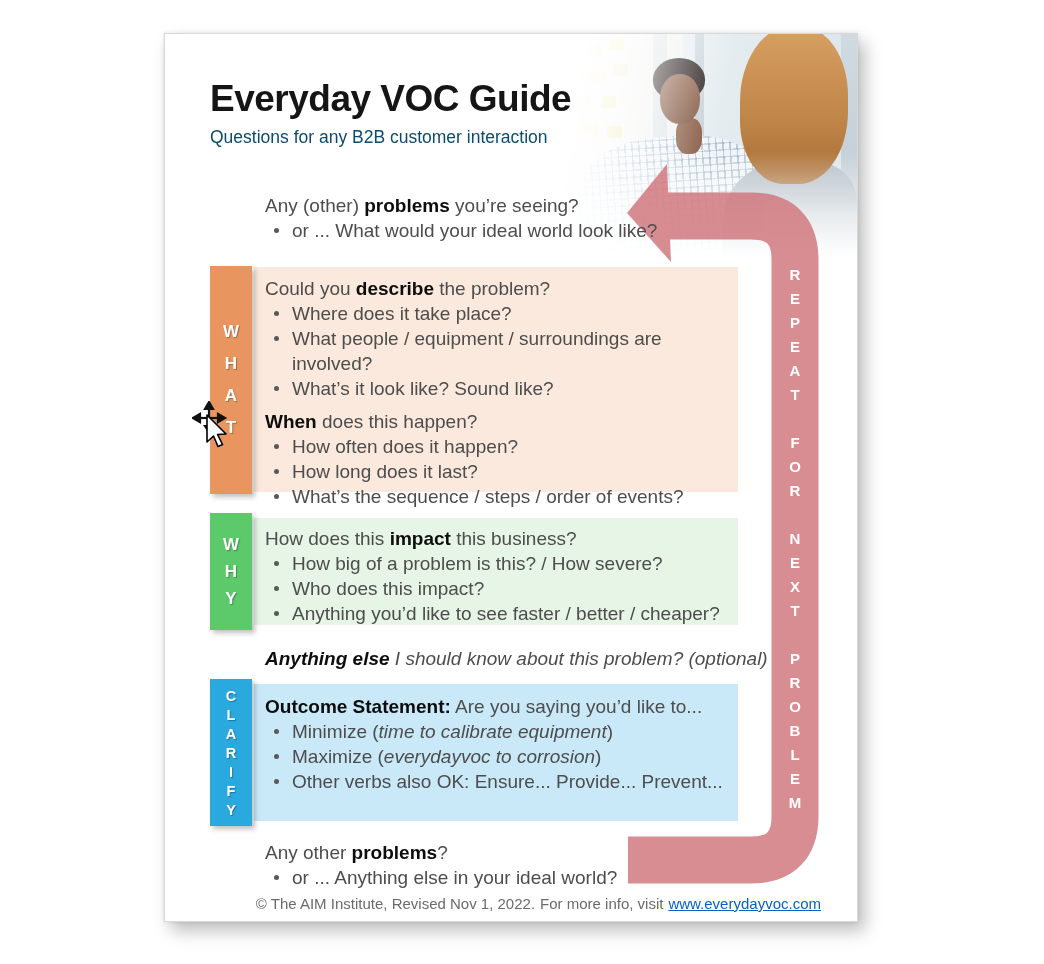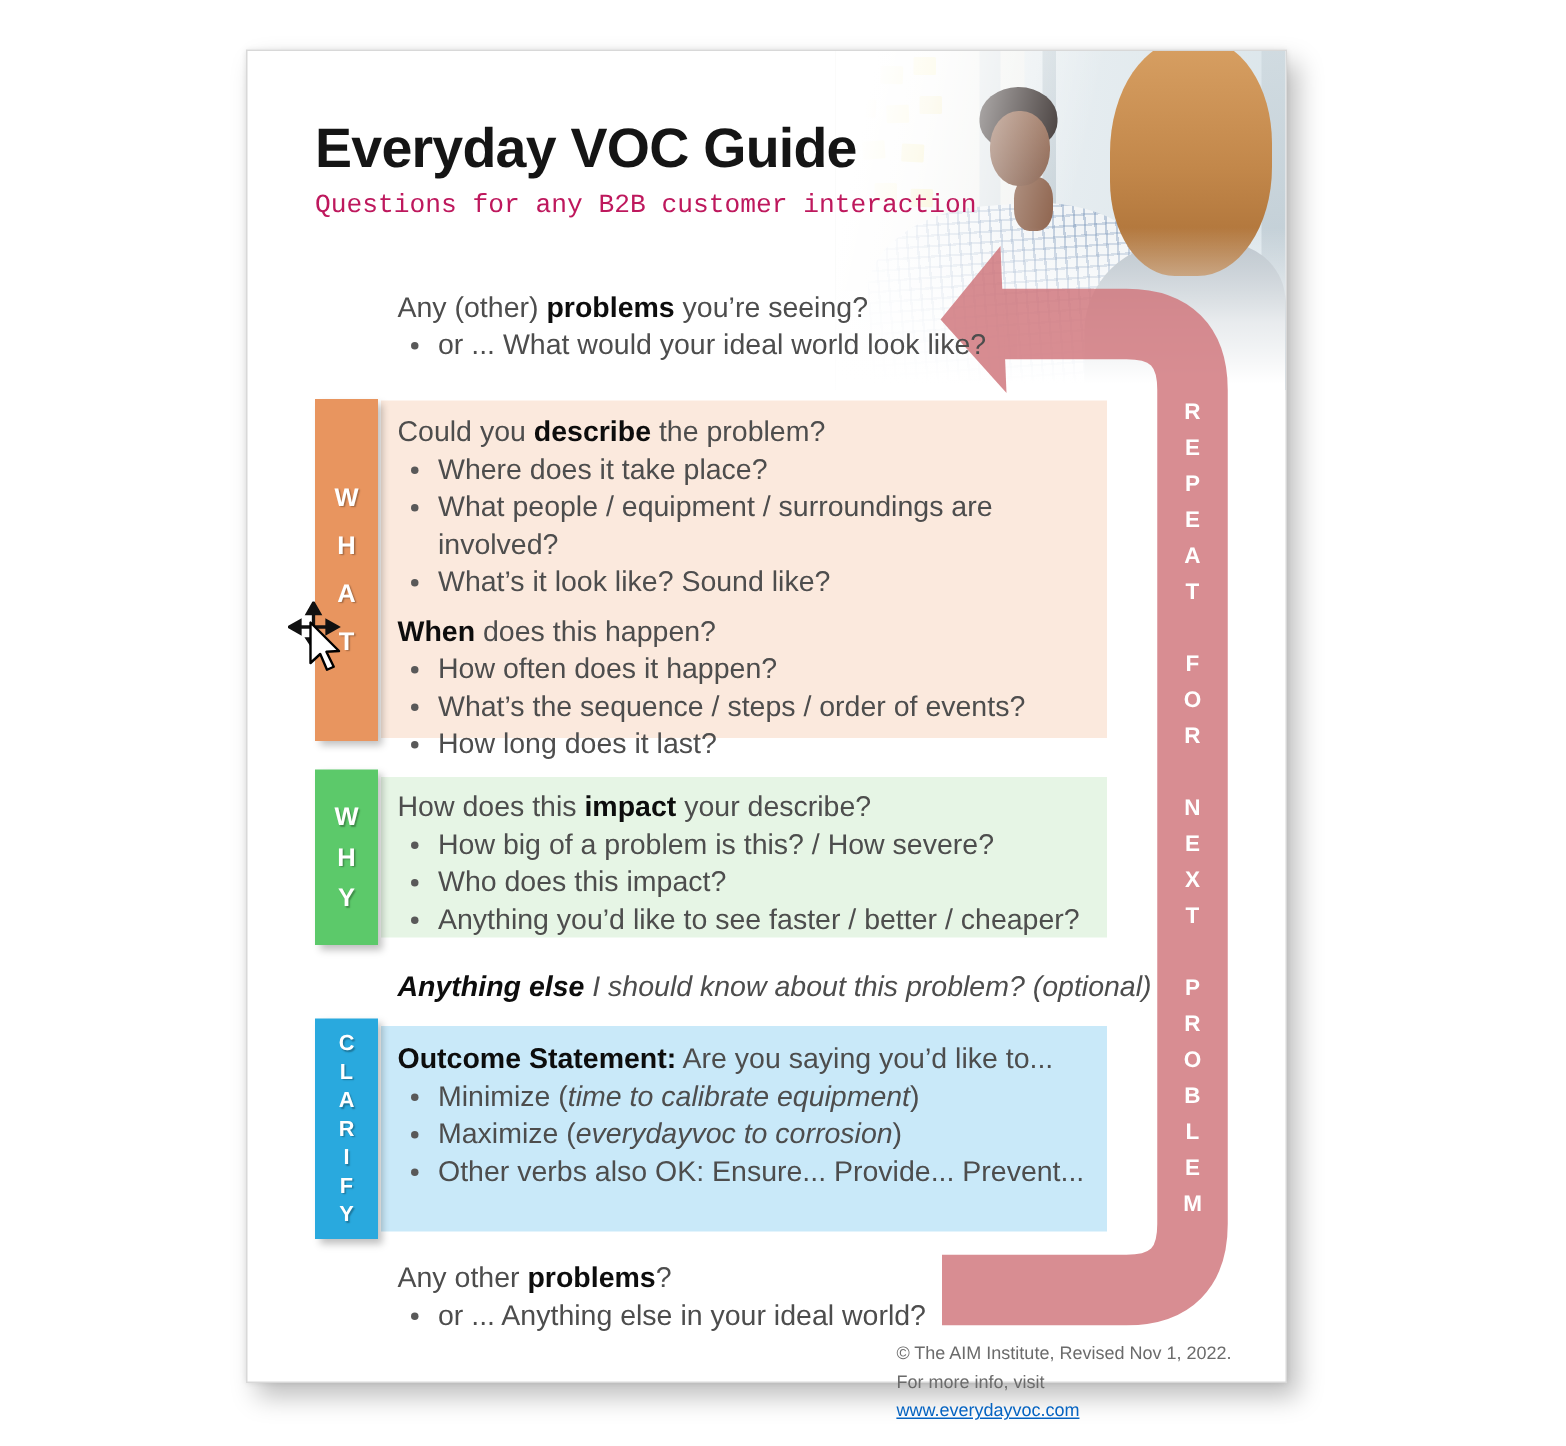--- a/index.html
+++ b/index.html
@@ -39,21 +39,21 @@
   
   .arrow-svg { position:absolute; inset:0; width:694px; height:889px; z-index:2; }
   .arrow-letters { position:absolute; left:615px; top:228px; width:30px; z-index:3;
                    display:flex; flex-direction:column; align-items:center; }
   .arrow-letters .vletter { height:24px; width:100%; display:flex; align-items:center; justify-content:center;
                    color:#ffffff; font-weight:bold; font-size:15px; }
 
   
   .header { position:absolute; left:45px; top:43px; z-index:5; }
   .header h1 { font-size:37px; font-weight:bold; color:#151515; letter-spacing:-.5px; line-height:44px; }
-  .subtitle { margin-top:6px; font-size:17.5px; color:#be185d;font-family:Liberation Mono, monospace; }
+  .subtitle { margin-top:6px; font-size:17.5px; color:#0c4a6e; }
 
   .tblock { position:absolute; z-index:5; font-size:19px; color:#4d4d4d; }
   .q-line { line-height:25px; }
   .q-line b, .tblock b { color:#0d0d0d; }
   .gap { margin-top:8px; }
   .bullet { position:relative; padding-left:27px; line-height:25px; }
   .bullet::before { content:""; position:absolute; left:9px; top:10px; width:5px; height:5px;
                     border-radius:50%; background:#595959; }
 
   .bar { position:absolute; left:45px; width:42px; z-index:4;
@@ -71,22 +71,22 @@
   .bar-what { top:232px; height:228px; }
   .box-why { top:484px; height:107px; padding-top:8px; }
   .bar-why { top:479px; height:117px; }
   .box-clarify { top:650px; height:137px; padding-top:10px; }
   .bar-clarify { top:645px; height:147px; }
 
   .intro { left:100px; top:159px; }
   .anything-else { left:100px; top:612px;font-style:italic; }
   .outro { left:100px; top:806px; }
 
-  .footer { position:absolute; right:36px; top:861px; z-index:5; font-size:12px; color:#6b6b6b;
-            display:flex; gap:5px; align-items:baseline;flex-direction:column; }
+  .footer { position:absolute; right:36px; top:861px; z-index:5; font-size:15px; color:#6b6b6b;
+            display:flex; gap:5px; align-items:baseline; }
   .footer-link { text-decoration:underline; cursor:pointer; }
 
   .cursor { position:absolute; left:27px; top:367px; z-index:9; }
   .ital { font-style:italic; }
 </style>
 </head>
 <body>
 
 <div class="stage">
   <div class="card">
@@ -167,33 +167,33 @@
           <div class="vletter">T</div>
         </div>
     </div>
     <div class="box box-what tblock" style="background-color: rgb(251, 233, 221);">
       <div class="q-line"><span>Could you </span><b>describe</b><span> the problem?</span></div>
       <div class="bullet"><span>Where does it take place?</span></div>
       <div class="bullet"><span>What people / equipment / surroundings are involved?</span></div>
       <div class="bullet"><span>What’s it look like? Sound like?</span></div>
       <div class="q-line gap"><span></span><b>When</b><span> does this happen?</span></div>
       <div class="bullet"><span>How often does it happen?</span></div>
+      <div class="bullet"><span>How long does it last?</span></div>
       <div class="bullet"><span>What’s the sequence / steps / order of events?</span></div>
-      <div class="bullet"><span>How long does it last?</span></div>
     </div>
 
     <div class="bar bar-why" style="background-color: rgb(92, 201, 106);">
       <div class="bar-letters letters-why">
           <div class="vletter">W</div>
           <div class="vletter">H</div>
           <div class="vletter">Y</div>
         </div>
     </div>
     <div class="box box-why tblock" style="background-color: rgb(230, 245, 229);">
-      <div class="q-line"><span>How does this </span><b>impact</b><span> your describe?</span></div>
+      <div class="q-line"><span>How does this </span><b>impact</b><span> this business?</span></div>
       <div class="bullet"><span>How big of a problem is this? / How severe?</span></div>
       <div class="bullet"><span>Who does this impact?</span></div>
       <div class="bullet"><span>Anything you’d like to see faster / better / cheaper?</span></div>
     </div>
 
     <div class="tblock anything-else q-line"><b>Anything else</b><span> I should know about this problem? (optional)</span></div>
 
     <div class="bar bar-clarify" style="background-color: rgb(41, 169, 222);">
       <div class="bar-letters letters-clarify">
           <div class="vletter">C</div>

